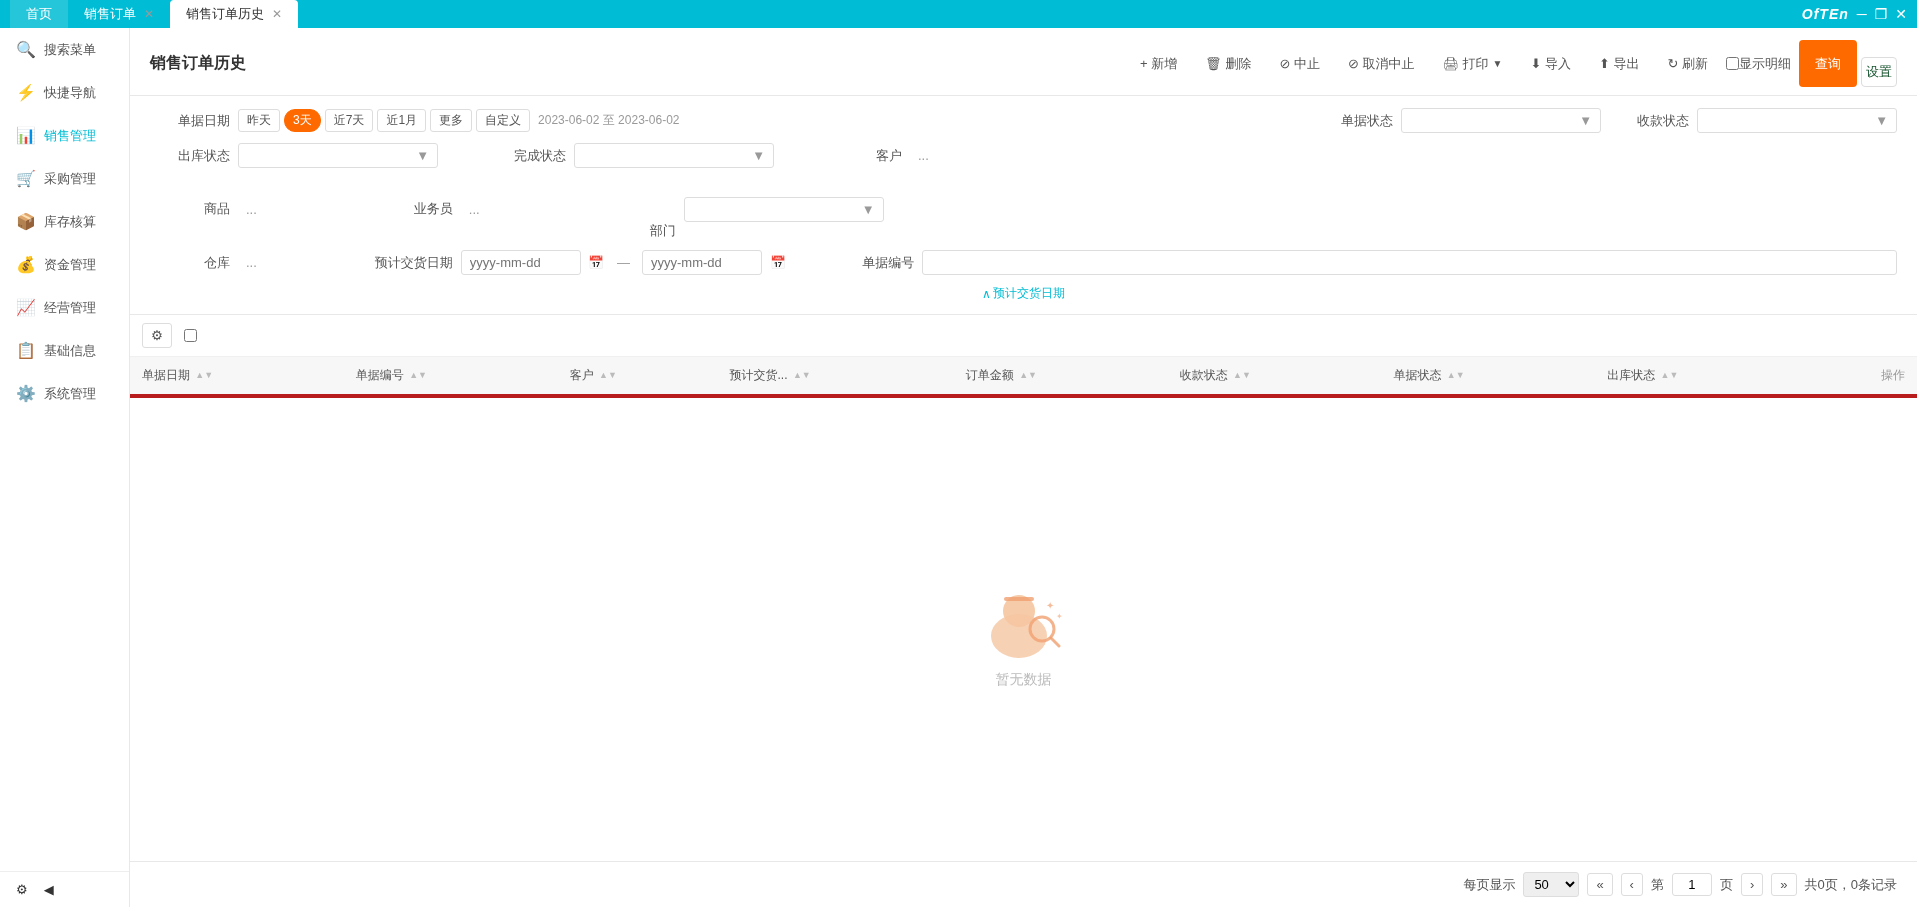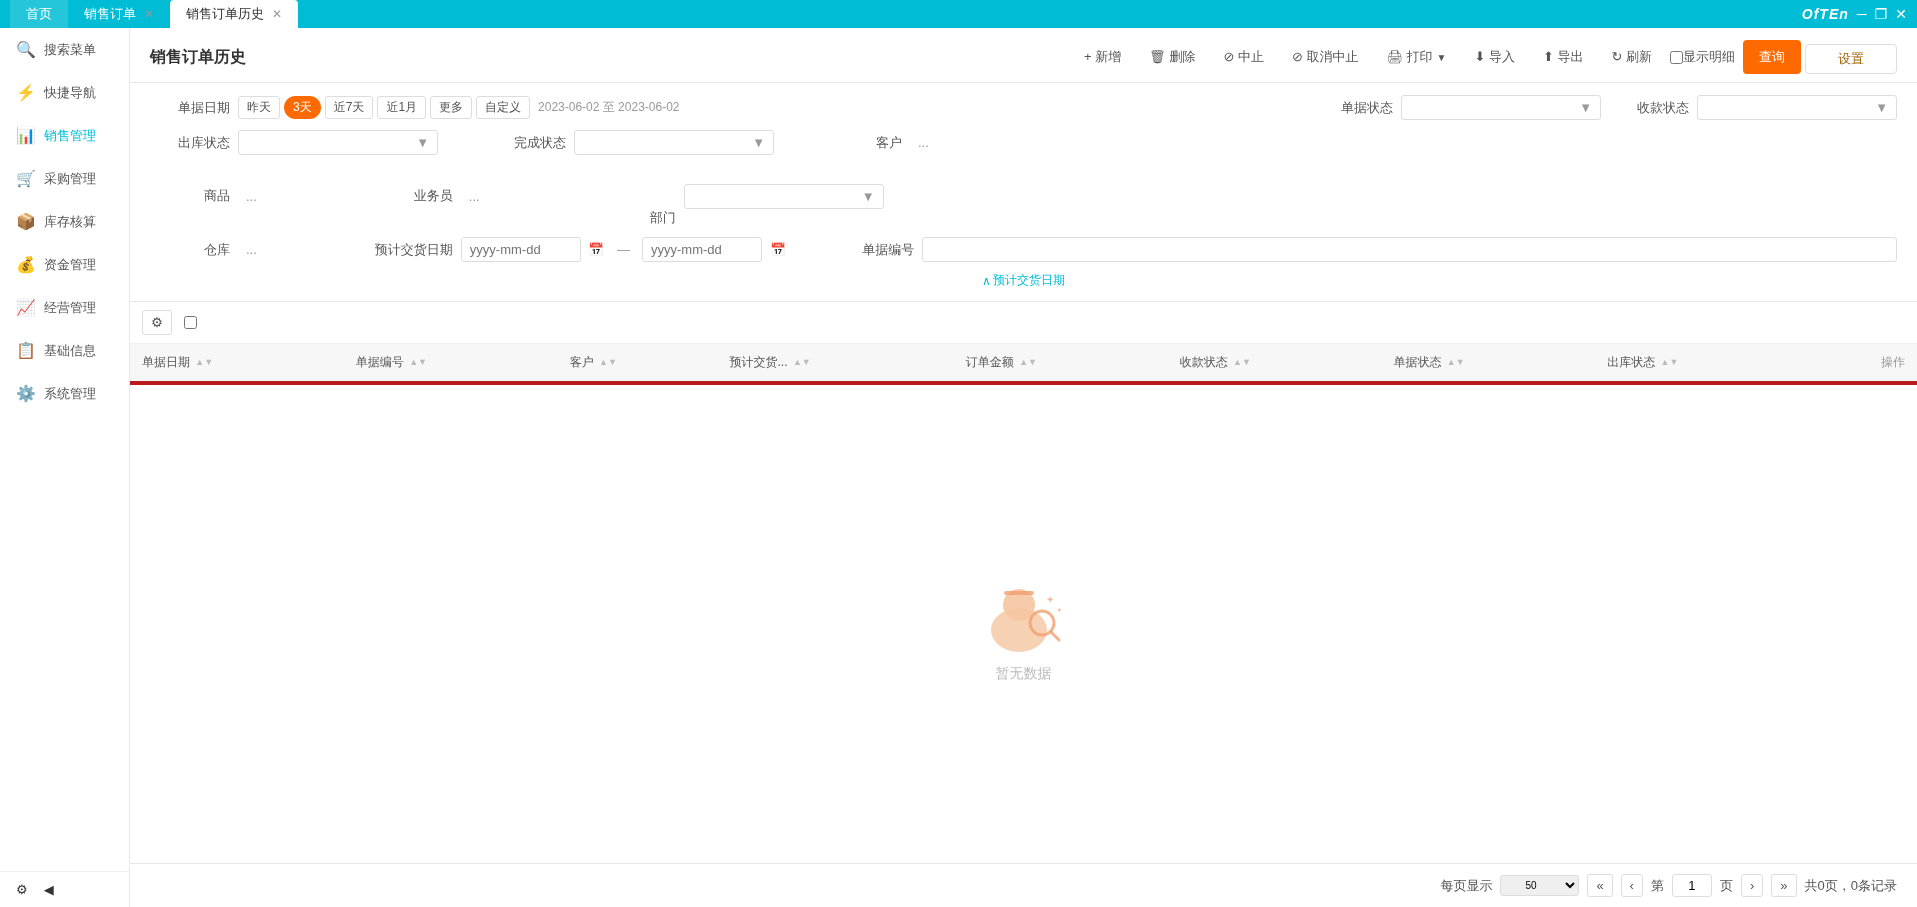--- a/index.html
+++ b/index.html
@@ -27,21 +27,21 @@
 
     
     .content { flex: 1; overflow: auto; display: flex; flex-direction: column; }
 
     
     .page-header { background: #fff; padding: 12px 20px 8px; border-bottom: 1px solid #e8e8e8; display: flex; align-items: center; justify-content: space-between; flex-shrink: 0; }
     .page-title { font-size: 16px; font-weight: bold; color: #333; }
     .toolbar { display: flex; align-items: center; gap: 8px; }
     .toolbar-btn { display: flex; align-items: center; gap: 4px; padding: 5px 10px; cursor: pointer; color: #555; font-size: 13px; border: none; background: none; }
     .btn-query { background: #ff6a00; color: #fff; border: none; border-radius: 4px; padding: 6px 16px; cursor: pointer; font-size: 13px; }
-    .btn-settings { background: #fff; color: #a16207; border: 1px solid #ddd; border-radius: 4px; padding: 5px 32px; cursor: pointer; font-size: 13px; margin-top: 4px; }
+    .btn-settings { background: #fff; color: #14532d; border: 1px solid #ddd; border-radius: 4px; padding: 5px 4px; cursor: pointer; font-size: 13px; margin-top: 17px; }
     .checkbox-label { display: flex; align-items: center; gap: 0; font-size: 13px; color: #555; cursor: pointer; }
 
     
     .filter-area { background: #fff; padding: 12px 20px; border-bottom: 1px solid #e8e8e8; flex-shrink: 0; }
     .filter-row { display: flex; align-items: center; margin-bottom: 10px; gap: 8px; }
     .filter-label { width: 80px; text-align: right; color: #555; flex-shrink: 0; font-size: 13px; }
     .filter-control { display: flex; align-items: center; gap: 4px; flex: 1; }
     .date-quick-btns { display: flex; align-items: center; gap: 4px; }
     .date-quick-btn { padding: 2px 8px; border: 1px solid #ddd; border-radius: 3px; cursor: pointer; font-size: 12px; color: #555; background: #fff; }
     .date-quick-btn.active { background: #ff6a00; color: #fff; border-color: #ff6a00; border-radius: 11px; }
@@ -65,21 +65,21 @@
     th { padding: 10px 12px; text-align: left; font-weight: normal; color: #555; border-bottom: 4px solid #b91c1c; white-space: nowrap; font-size: 12px; }
     th .sort-icons { display: inline-flex; flex-direction: column; margin-left: 2px; font-size: 9px; color: #bbb; vertical-align: middle; line-height: 1; }
     .col-ops { text-align: right; color: #999; }
 
     
     .empty-state { flex: 1; display: flex; flex-direction: column; align-items: center; justify-content: center; padding: 60px 0; }
     .empty-text { color: #bbb; font-size: 14px; }
 
     
     .pagination { display: flex; align-items: center; justify-content: flex-end; padding: 10px 20px; background: #fff; border-top: 1px solid #e8e8e8; gap: 8px; font-size: 13px; color: #555; flex-shrink: 0; }
-    .pagination select { border: 1px solid #ddd; border-radius: 3px; padding: 3px 20px; font-size: 10px; }
+    .pagination select { border: 1px solid #ddd; border-radius: 3px; padding: 3px 6px; font-size: 13px; }
     .pagination-btn { border: 1px solid #ddd; border-radius: 3px; padding: 3px 8px; cursor: pointer; background: #fff; color: #555; font-size: 13px; }
     .pagination-btn:disabled { color: #bbb; cursor: default; }
     .page-input { border: 1px solid #ddd; border-radius: 3px; padding: 3px 6px; width: 40px; text-align: center; font-size: 13px; }
 
     
     .empty-visual { width: 100px; height: 100px; position: relative; display: flex; align-items: center; justify-content: center; }
     .empty-visual svg { width: 100px; height: 100px; }
   </style>
 </head>
 <body>

